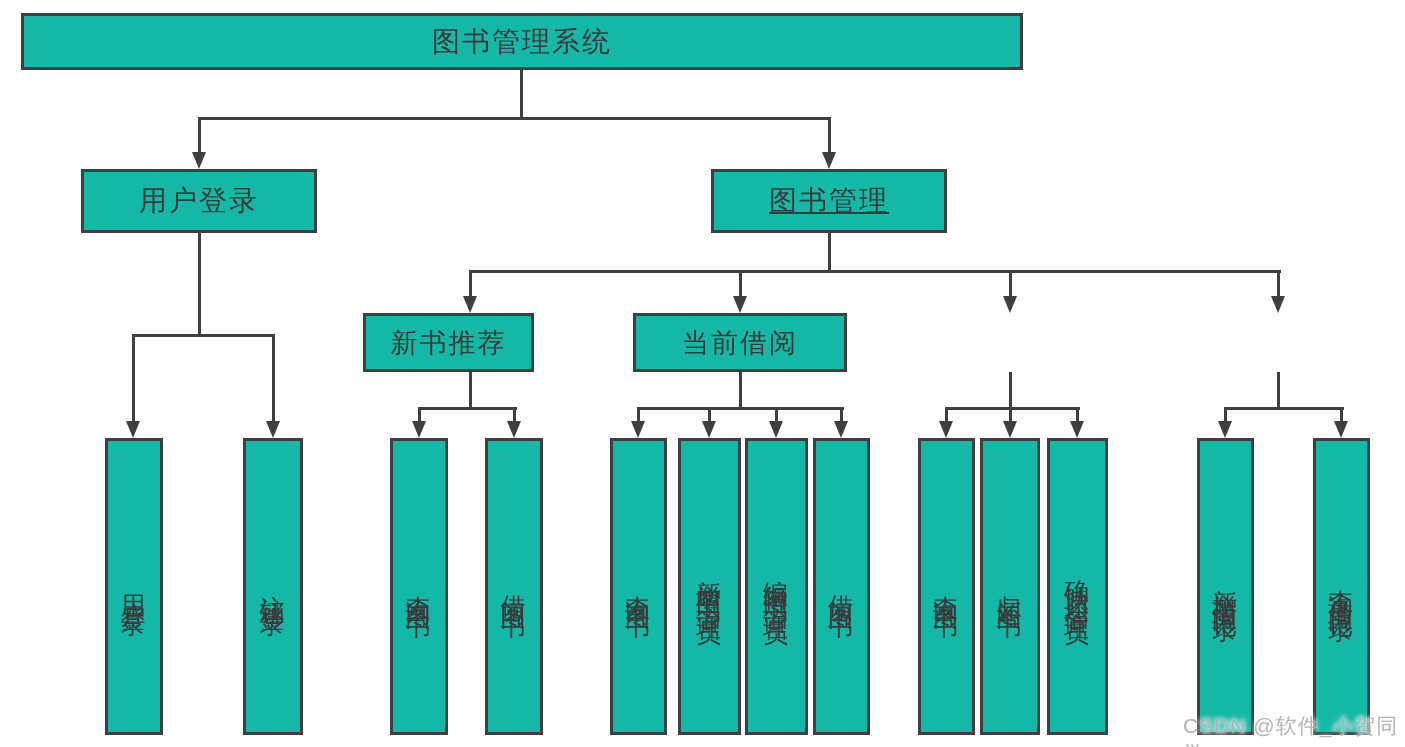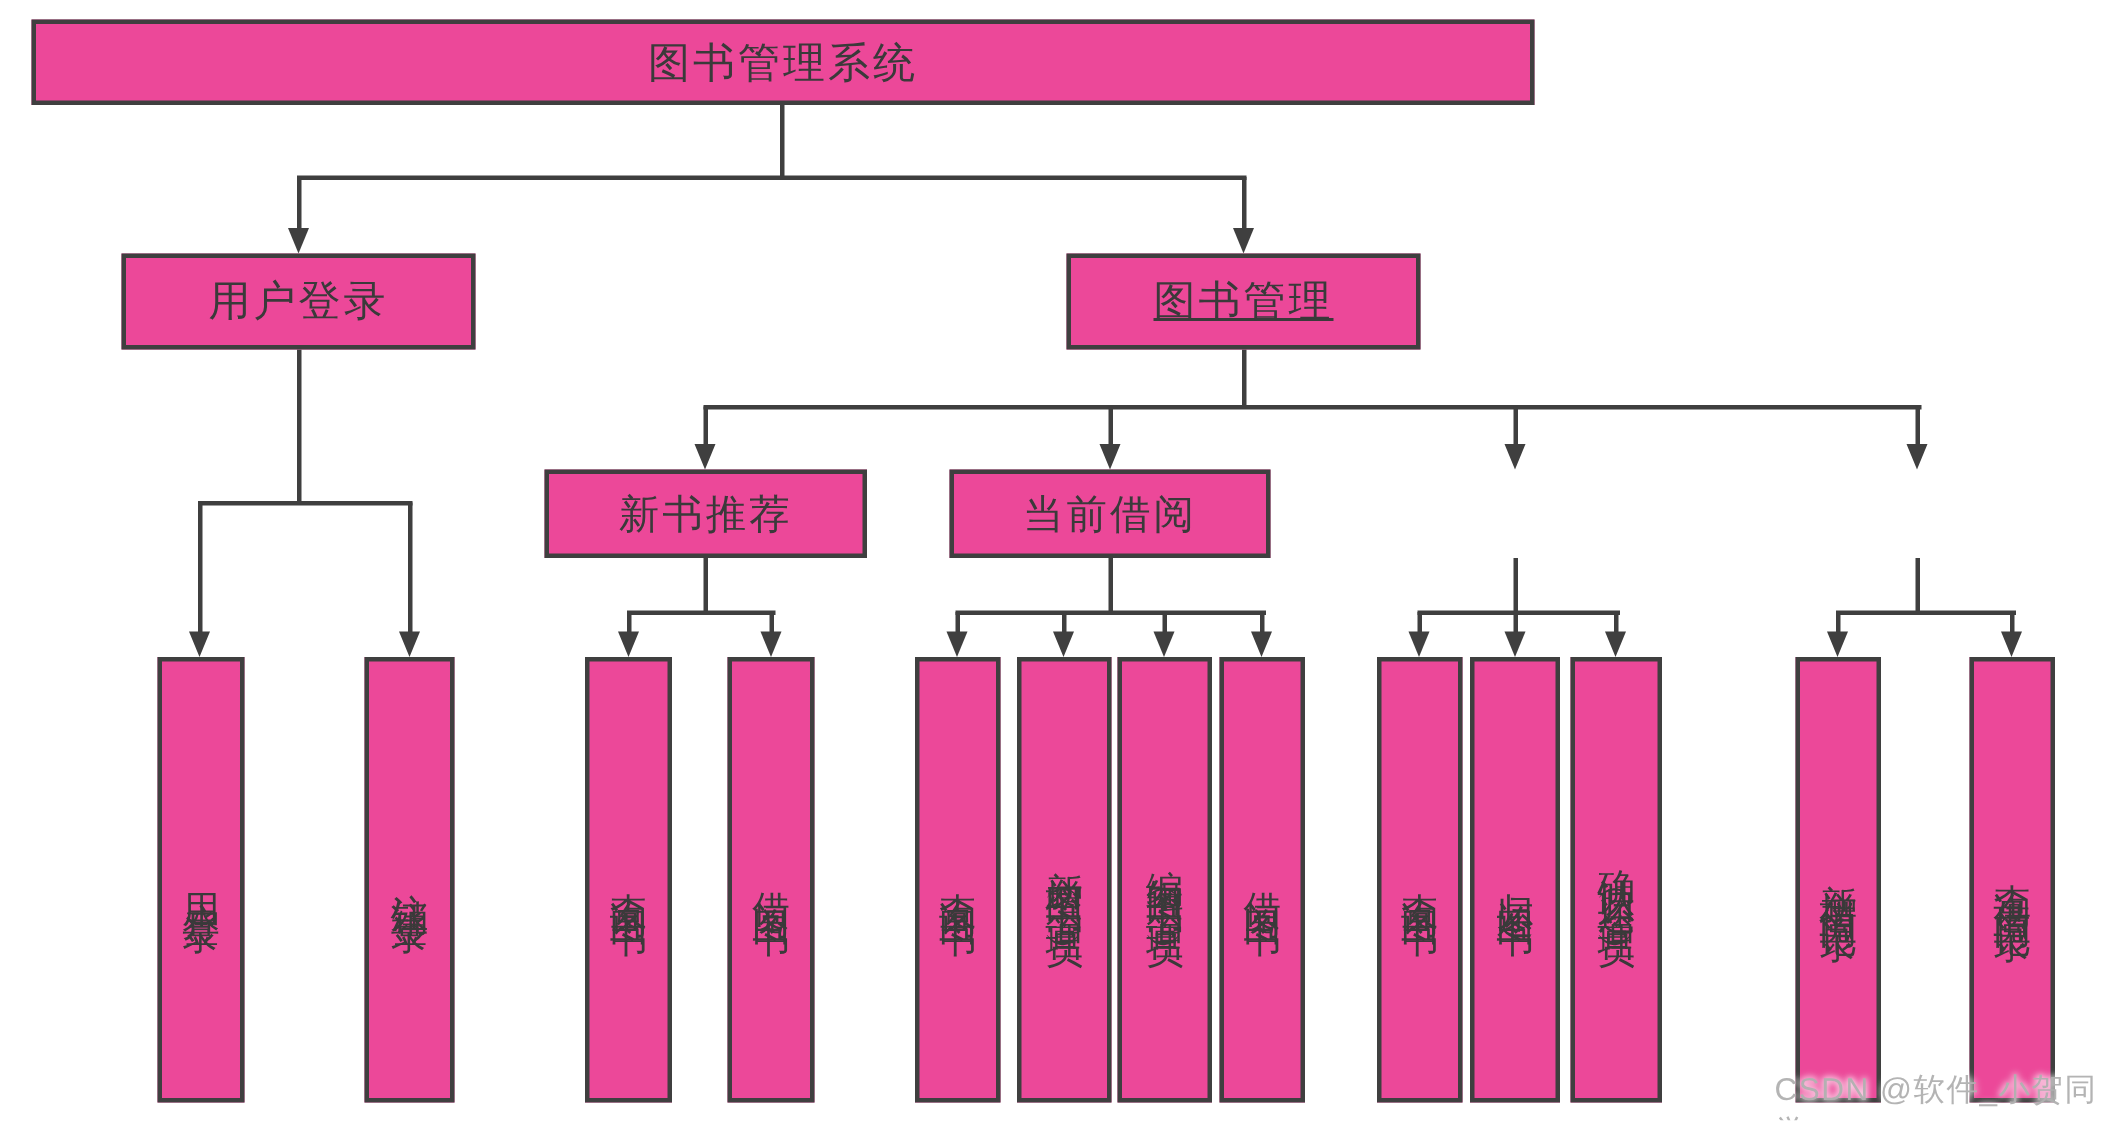--- a/index.html
+++ b/index.html
@@ -8,21 +8,21 @@
     font-family:"Liberation Sans",sans-serif;color:#3a3a3a;overflow:hidden;
   }
   
   .vl{position:absolute;width:3px;background:#3f3f3f;}
   .hl{position:absolute;height:3px;background:#3f3f3f;}
   .ar{position:absolute;width:0;height:0;
       border-left:7px solid transparent;border-right:7px solid transparent;
       border-top:17px solid #3f3f3f;}
   
   .node{
-    position:absolute;box-sizing:border-box;border:3px solid #3f3f3f;background:#ec4899;
+    position:absolute;box-sizing:border-box;border:3px solid #3f3f3f;background:#14b8a6;
     display:flex;align-items:center;justify-content:center;
     letter-spacing:2px;white-space:nowrap;
   }
   .root{font-size:28px;}
   .l2{font-size:28px;}
   .l3{font-size:27px;}
   .leaf{
     writing-mode:vertical-rl;text-orientation:mixed;
     font-size:25px;letter-spacing:6px;white-space:normal;
     display:flex;align-items:center;justify-content:center;
@@ -101,21 +101,21 @@
     <span>图书管理系统</span>
   </div>
 
   <div class="node l2" style="left:81px;top:169px;width:236px;height:64px;">
     <span>用户登录</span>
   </div>
   <div class="node l2" style="left:711px;top:169px;width:236px;height:64px;text-decoration:underline;">
     <span>图书管理</span>
   </div>
 
-  <div class="node l3" style="left:363px;top:313px;width:215px;height:59px;">
+  <div class="node l3" style="left:363px;top:313px;width:171px;height:59px;">
     <span>新书推荐</span>
   </div>
   <div class="node l3" style="left:633px;top:313px;width:214px;height:59px;">
     <span>当前借阅</span>
   </div>
 
   <div class="node leaf" style="left:105px;top:438px;width:58px;height:297px;">
     <span>用户登录</span>
   </div>
   <div class="node leaf" style="left:243px;top:438px;width:60px;height:297px;">

